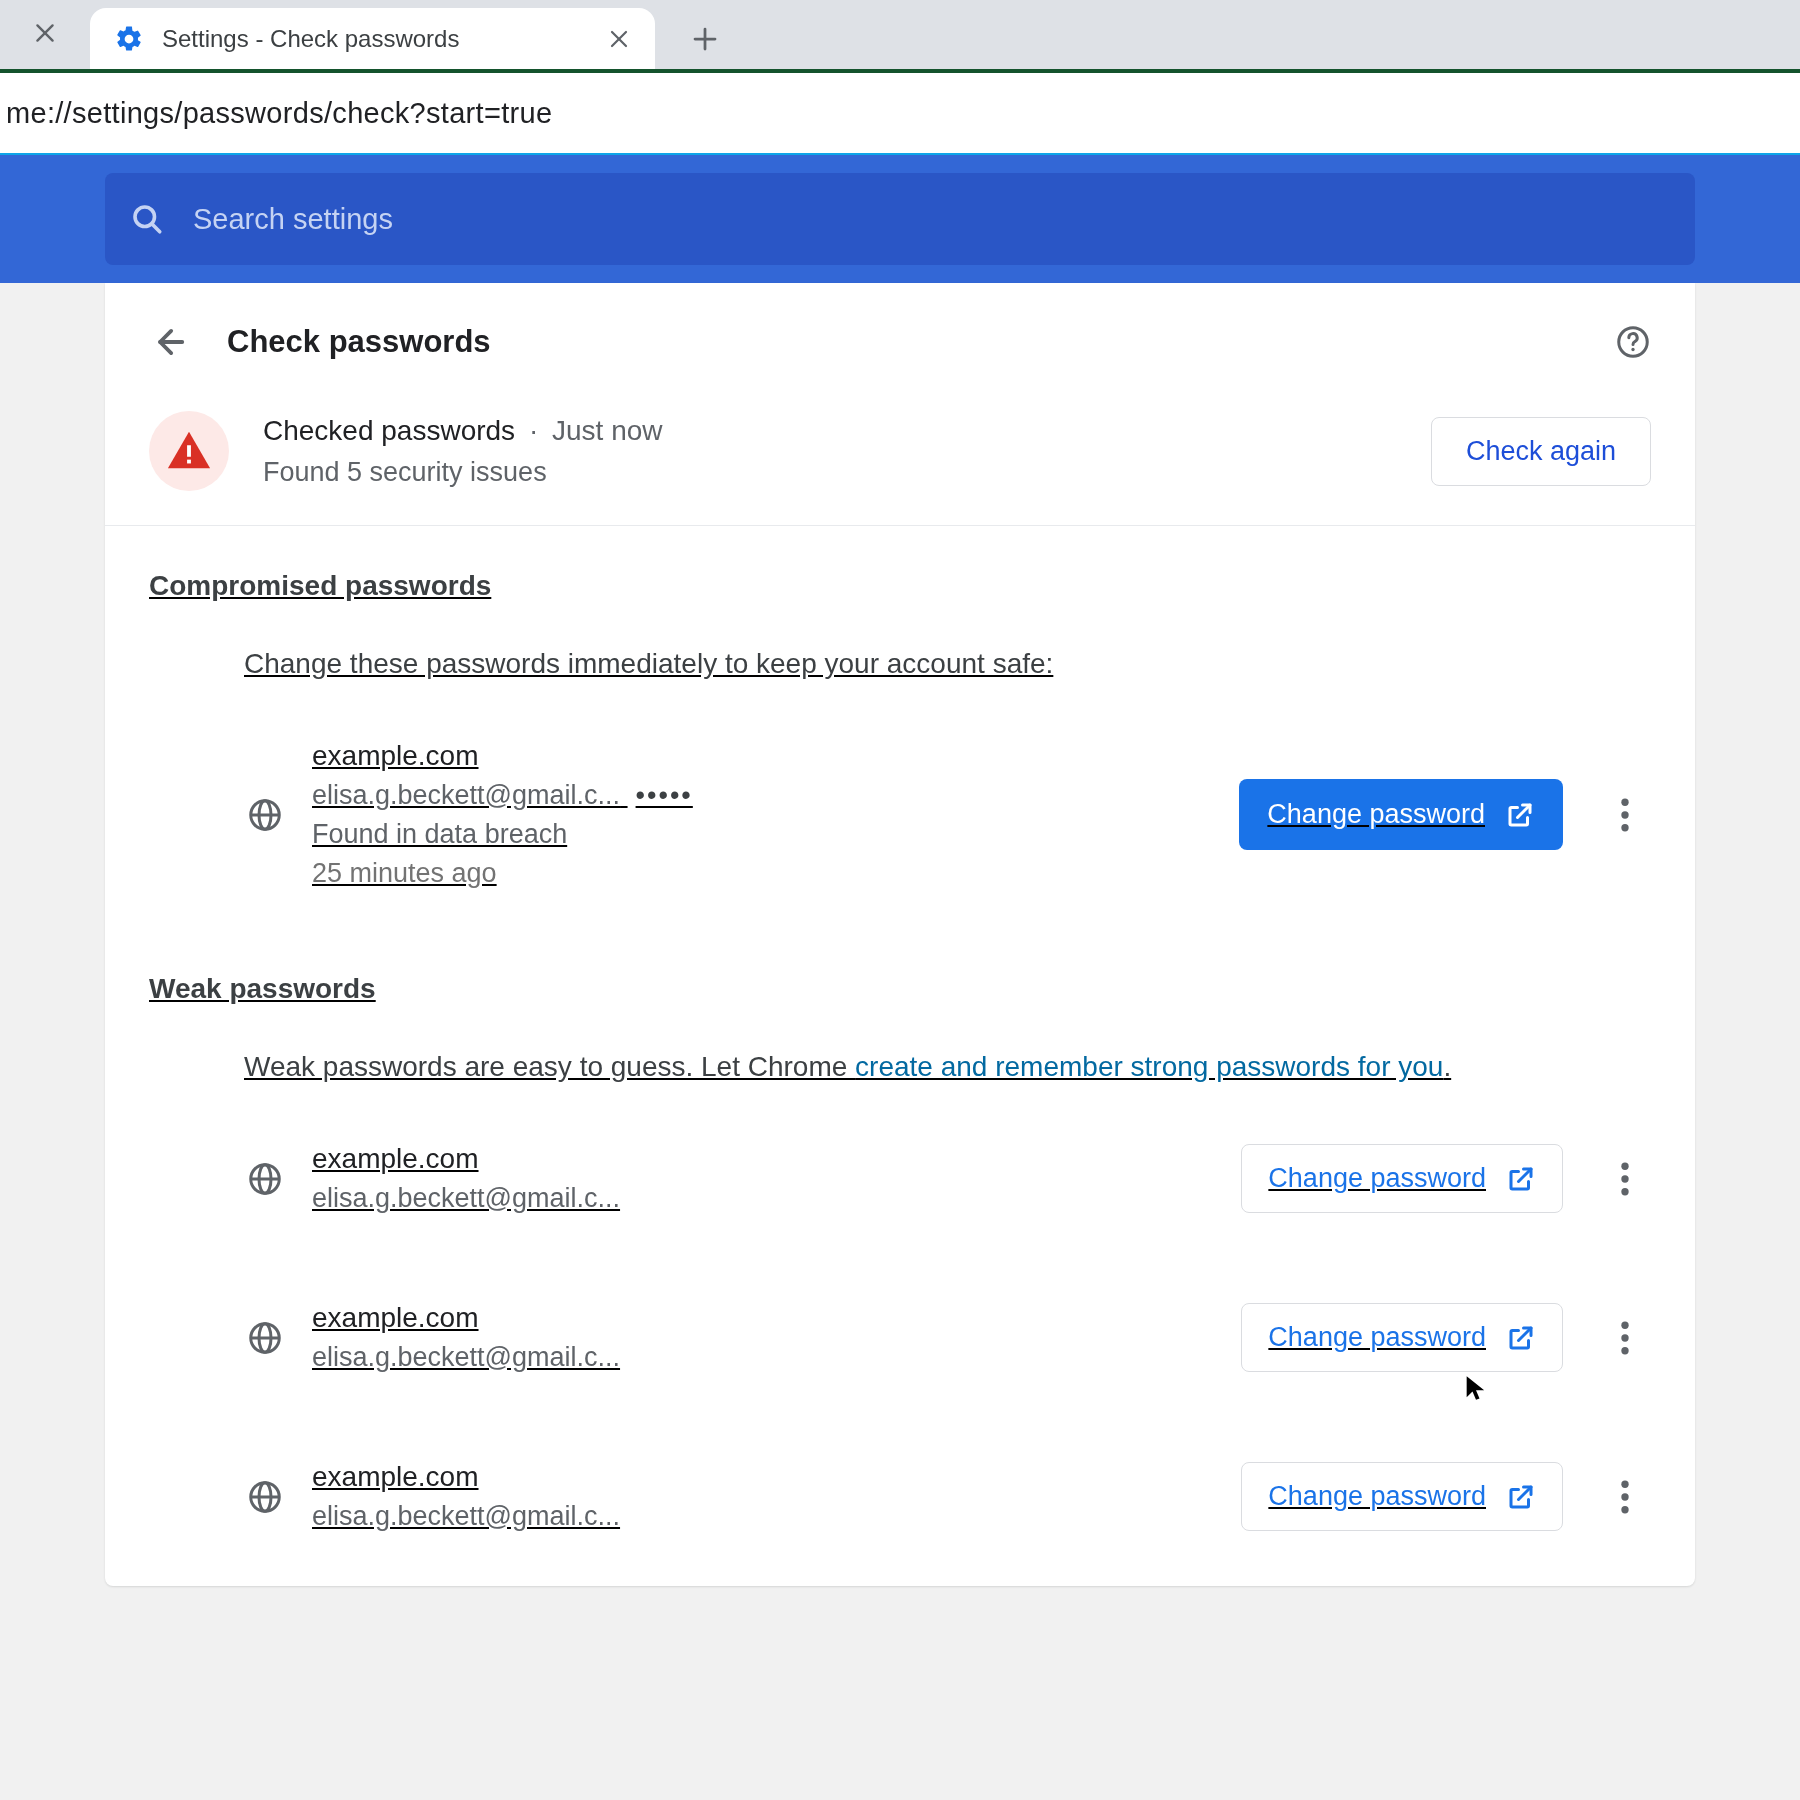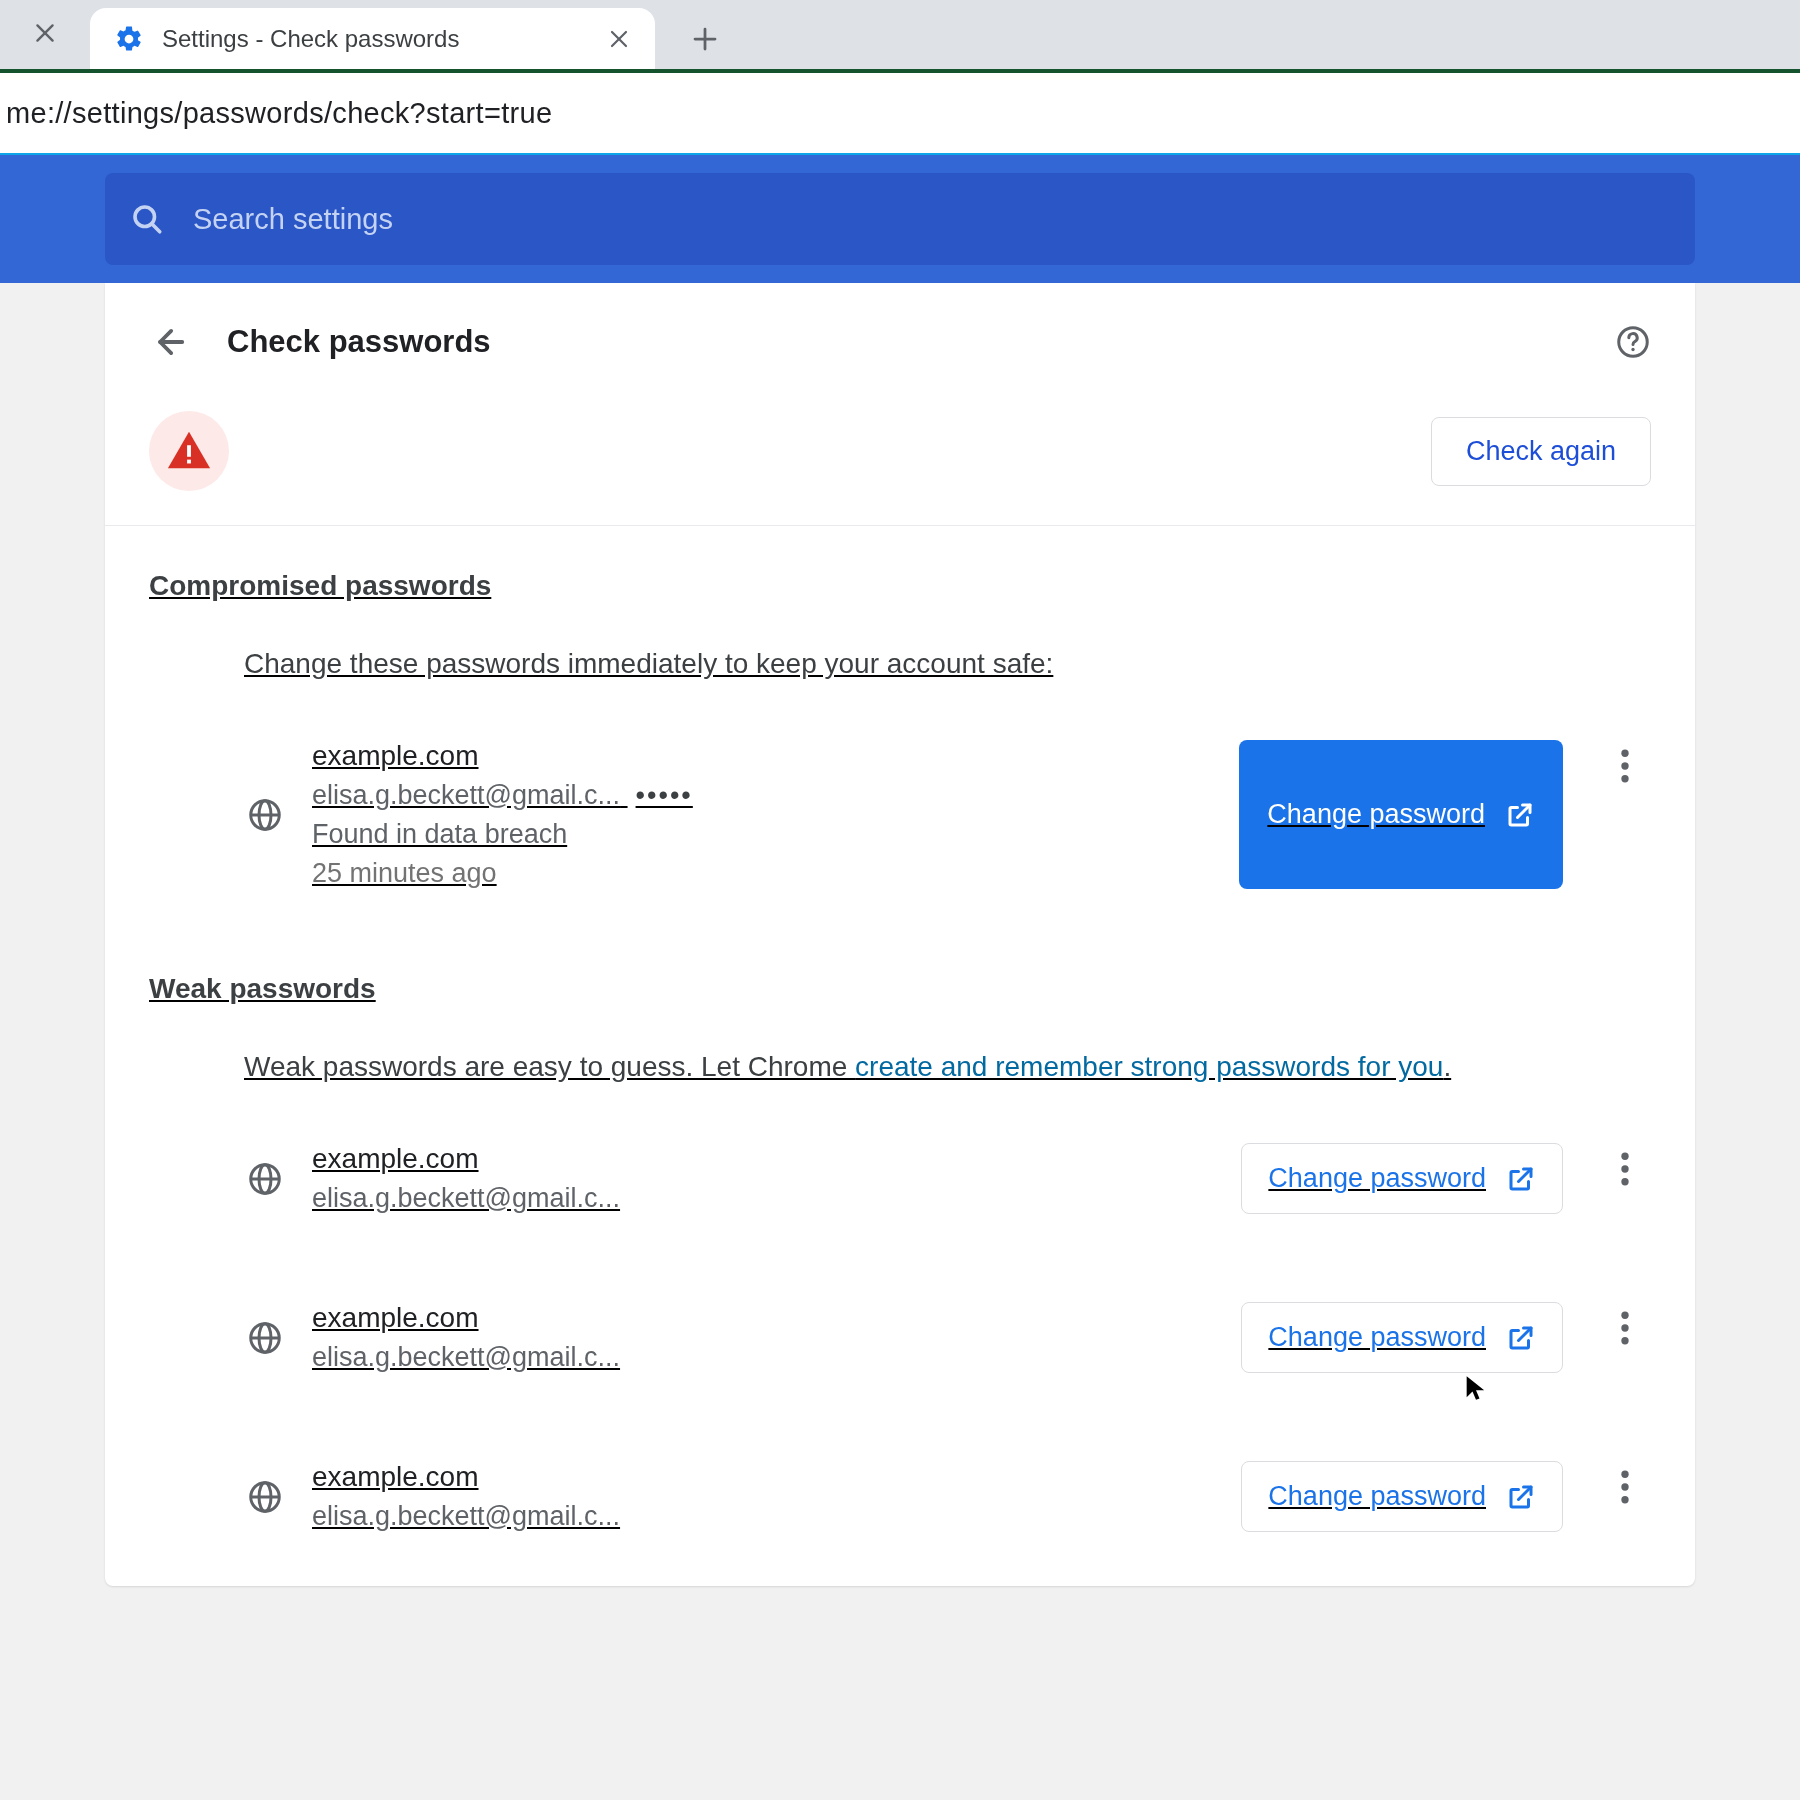--- a/index.html
+++ b/index.html
@@ -92,21 +92,21 @@
     cursor:pointer;
   }
 
   
   .section { padding: 44px 44px 0 44px; text-decoration: underline; }
   .section-title { font-size:28px; font-weight:600; color:#3c4043; margin-bottom: 46px; }
   .section-subtitle { font-size:28px; color:#3c4043; margin-bottom: 46px; padding-left: 95px; }
   .section-subtitle a { color:#0369a1; text-decoration:none; }
 
   .pwd-row {
-    display:flex; padding: 14px 0;
+    display:flex; align-items:center; padding: 14px 0;
     padding-left: 95px;
   }
   .globe-wrap { width:42px; margin-right: 26px; display:flex; align-items:center; justify-content:center; }
   .globe-wrap svg { color:#5f6368; }
   .pwd-info { flex:1; }
   .pwd-site { font-size:28px; color:#202124; font-weight:500; }
   .pwd-user { font-size:27px; color:#5f6368; margin-top:8px; }
   .pwd-dots { letter-spacing: 2px; margin-left:8px; color:#3c4043; }
   .pwd-reason { font-size:27px; color:#5f6368; margin-top:8px; }
   .pwd-time { font-size:27px; color:#737373; margin-top:8px; }
@@ -213,20 +213,28 @@
     <div class="summary-row">
       <div class="warn-circle">
         <span>
           <svg width="46" height="46" viewBox="0 0 24 24" fill="currentColor">
               <path d="M1 21 12 2l11 19Z"></path>
               <rect x="11" y="9" width="2" height="6" fill="#fff"></rect>
               <rect x="11" y="16.5" width="2" height="2" fill="#fff"></rect>
             </svg>
         </span>
       </div>
+      <div class="summary-text">
+        <div class="line1">
+          <span>Checked passwords</span>
+          <span class="dot">·</span>
+          <span class="time">Just now</span>
+        </div>
+        <div class="line2">Found 5 security issues</div>
+      </div>
       <div class="spacer"></div>
       <button class="btn-outline">Check again</button>
     </div>
 
     <div class="section">
       <div class="section-title">Compromised passwords</div>
       <div class="section-subtitle">Change these passwords immediately to keep your account safe:</div>
 
       <div class="pwd-row">
         <div class="globe-wrap">

